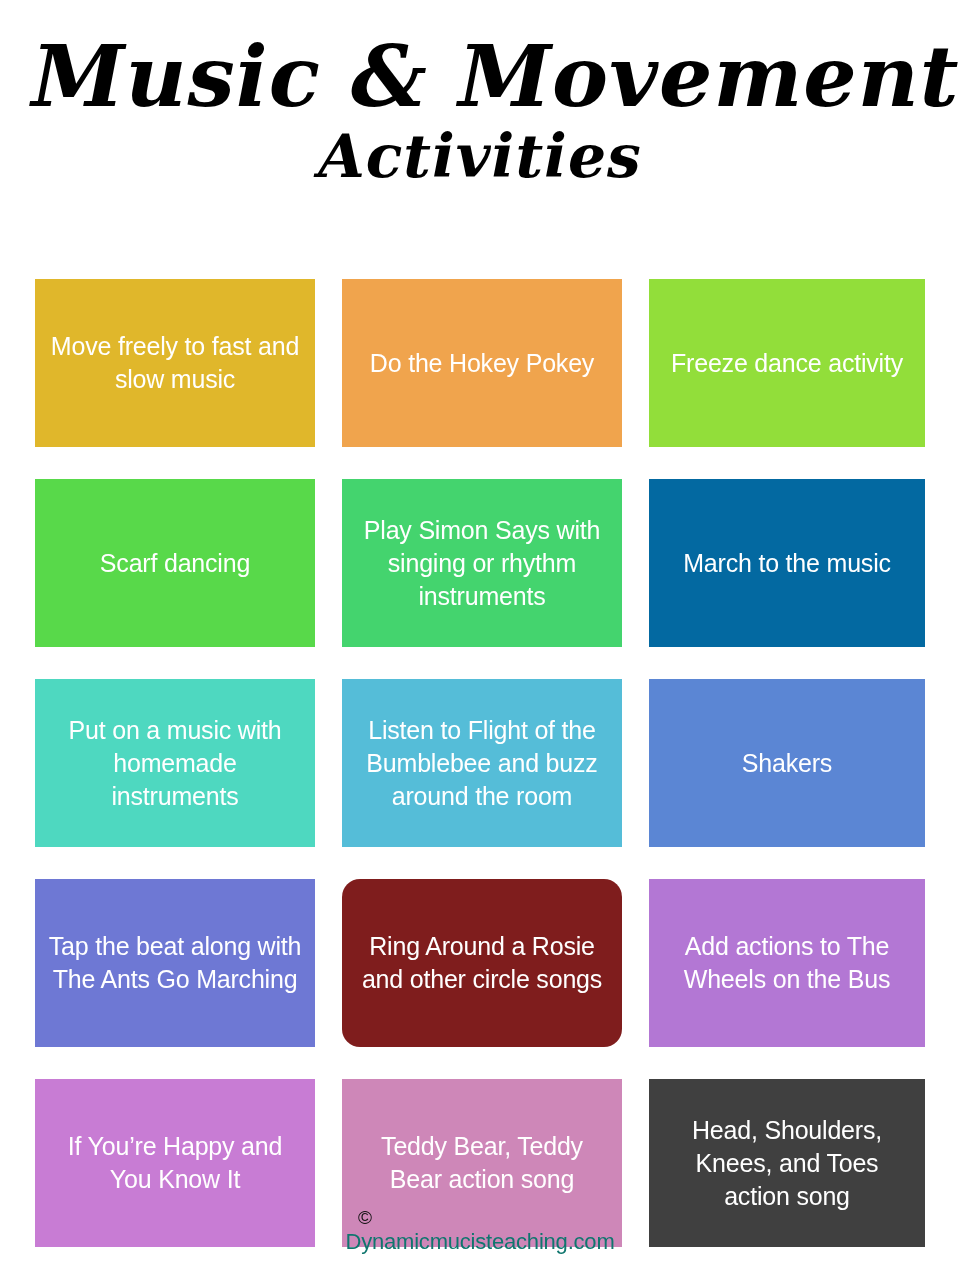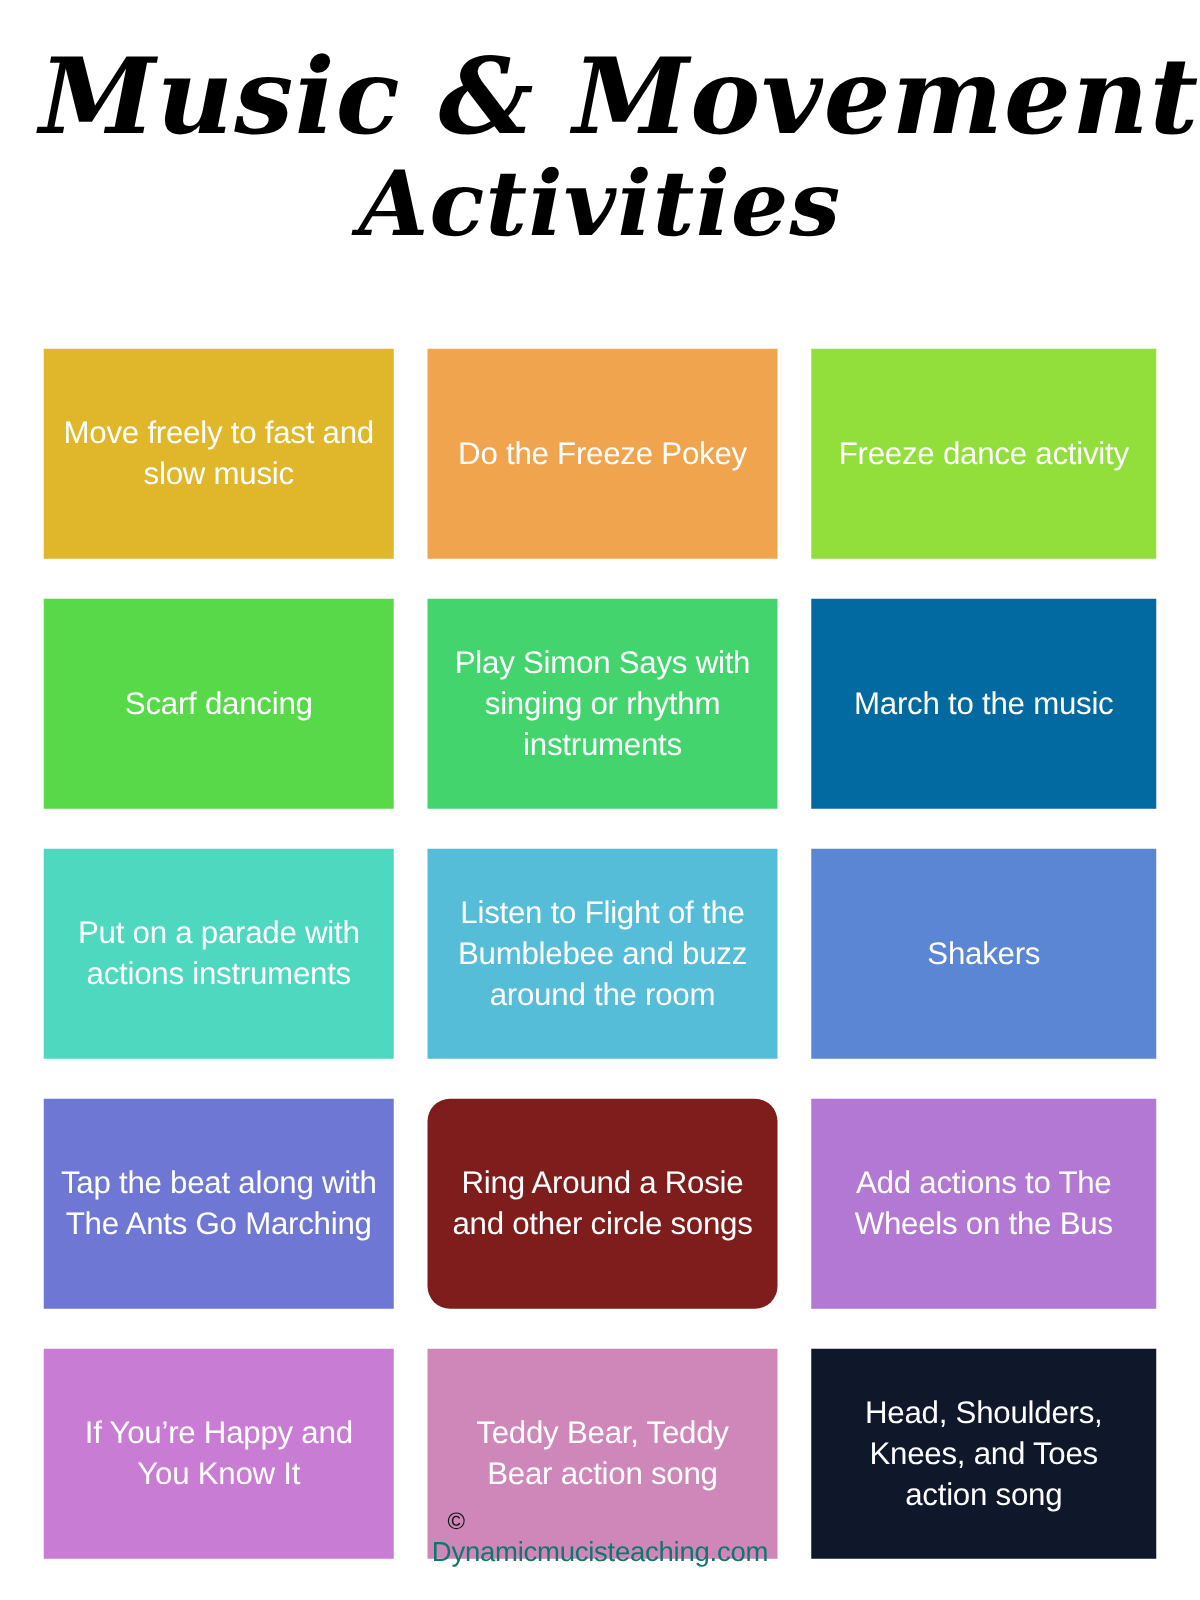--- a/index.html
+++ b/index.html
@@ -27,21 +27,21 @@
     color: #000000;
     letter-spacing: 1px;
     line-height: 1.02;
     white-space: nowrap;
   }
   .title-line-1 {
     font-size: 84px;
     padding-left: 31px;
   }
   .title-line-2 {
-    font-size: 72px;
+    font-size: 60px;
     margin-top: 6px;
   }
 
   
   .grid {
     position: absolute;
     left: 35px;
     top: 279px;
     width: 825px;
     display: grid;
@@ -97,36 +97,36 @@
 <div class="title-block">
   <div class="title-line title-line-1">Music &amp; Movement</div>
   <div class="title-line title-line-2">Activities</div>
 </div>
 
 <div class="grid" id="activity-grid">
     <div class="cell" style="background: rgb(224, 183, 43);">
       <span class="cell-text">Move freely to fast and slow music</span>
     </div>
     <div class="cell" style="background: rgb(240, 164, 77);">
-      <span class="cell-text">Do the Freeze Pokey</span>
+      <span class="cell-text">Do the Hokey Pokey</span>
     </div>
     <div class="cell" style="background: rgb(146, 222, 58); justify-content: center;">
       <span class="cell-text">Freeze dance activity</span>
     </div>
     <div class="cell" style="background: rgb(88, 217, 74);">
       <span class="cell-text">Scarf dancing</span>
     </div>
     <div class="cell" style="background: rgb(68, 212, 110); text-align: center;">
       <span class="cell-text">Play Simon Says with singing or rhythm instruments</span>
     </div>
     <div class="cell" style="background: #0369a1;">
       <span class="cell-text">March to the music</span>
     </div>
     <div class="cell" style="background: rgb(78, 216, 192);">
-      <span class="cell-text">Put on a parade with actions instruments</span>
+      <span class="cell-text">Put on a music with homemade instruments</span>
     </div>
     <div class="cell" style="background: rgb(85, 189, 216);">
       <span class="cell-text">Listen to Flight of the Bumblebee and buzz around the room</span>
     </div>
     <div class="cell" style="background: rgb(91, 134, 212);">
       <span class="cell-text">Shakers</span>
     </div>
     <div class="cell" style="background: rgb(110, 120, 212);">
       <span class="cell-text">Tap the beat along with The Ants Go Marching</span>
     </div>
@@ -135,21 +135,21 @@
     </div>
     <div class="cell" style="background: rgb(179, 119, 212);">
       <span class="cell-text">Add actions to The Wheels on the Bus</span>
     </div>
     <div class="cell" style="background: rgb(200, 124, 212);">
       <span class="cell-text">If You’re Happy and You Know It</span>
     </div>
     <div class="cell" style="background: rgb(206, 135, 184);">
       <span class="cell-text">Teddy Bear, Teddy Bear action song</span>
     </div>
-    <div class="cell" style="background: #0f172a; text-align: center;">
+    <div class="cell" style="background: #404040; text-align: center;">
       <span class="cell-text">Head, Shoulders, Knees, and Toes action song</span>
     </div>
   </div>
 
 <div class="footer">
   <span class="footer-mark">©</span>
   <span class="footer-site">Dynamicmucisteaching.com</span>
 </div>
 
 </body></html>

